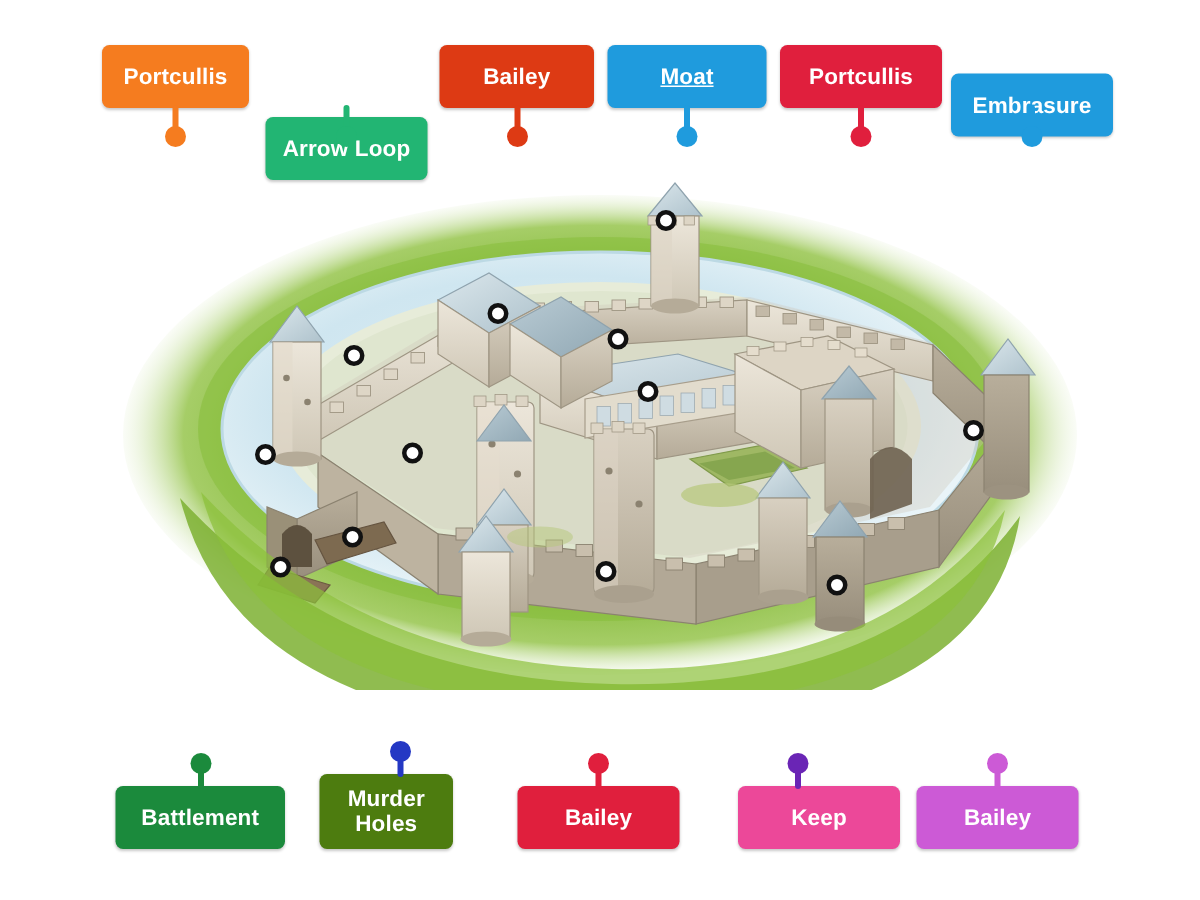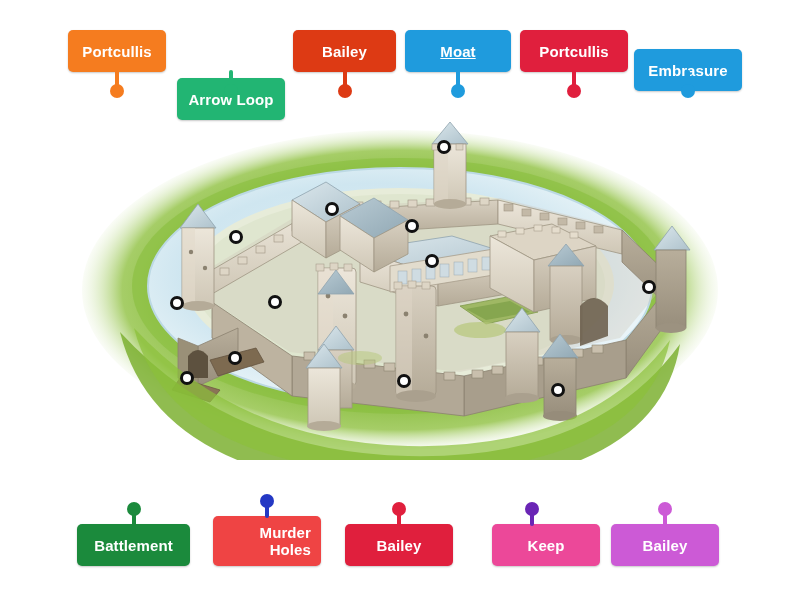--- a/index.html
+++ b/index.html
@@ -355,21 +355,21 @@
       <div class="tag" style="left: 634px; top: 30px; width: 108px; height: 42px; background: rgb(31, 155, 221); margin-top: 19px;">
         <span class="tag-text">Embrasure</span>
       </div>
       <div class="stem" style="background: rgb(31, 155, 221); left: 686px; top: 70px; height: 18px;"></div>
       <div class="knob" style="background: rgb(31, 155, 221); left: 681px; top: 84px;"></div>
       <div class="tag" style="left: 77px; top: 524px; width: 113px; height: 42px; background: rgb(27, 138, 60);">
         <span class="tag-text">Battlement</span>
       </div>
       <div class="stem" style="background: rgb(27, 138, 60); left: 131.5px; top: 508px; height: 18px;"></div>
       <div class="knob" style="background: rgb(27, 138, 60); left: 126.5px; top: 502px;"></div>
-      <div class="tag" style="left: 213px; top: 516px; width: 108px; height: 50px; background: #ef4444; text-align: right;">
+      <div class="tag" style="left: 213px; top: 516px; width: 89px; height: 50px; background: #4d7c0f;">
         <span class="tag-text">Murder<br>Holes</span>
       </div>
       <div class="stem" style="background: rgb(36, 56, 196); left: 265px; top: 500px; height: 18px;"></div>
       <div class="knob" style="background: rgb(36, 56, 196); left: 260px; top: 494px;"></div>
       <div class="tag" style="left: 345px; top: 524px; width: 108px; height: 42px; background: rgb(224, 31, 61);">
         <span class="tag-text">Bailey</span>
       </div>
       <div class="stem" style="background: rgb(224, 31, 61); left: 397px; top: 508px; height: 18px;"></div>
       <div class="knob" style="background: rgb(224, 31, 61); left: 392px; top: 502px;"></div>
       <div class="tag" style="left: 478px; top: 524px; width: 108px; height: 42px; background: #ec4899; margin-left: 14px;">

